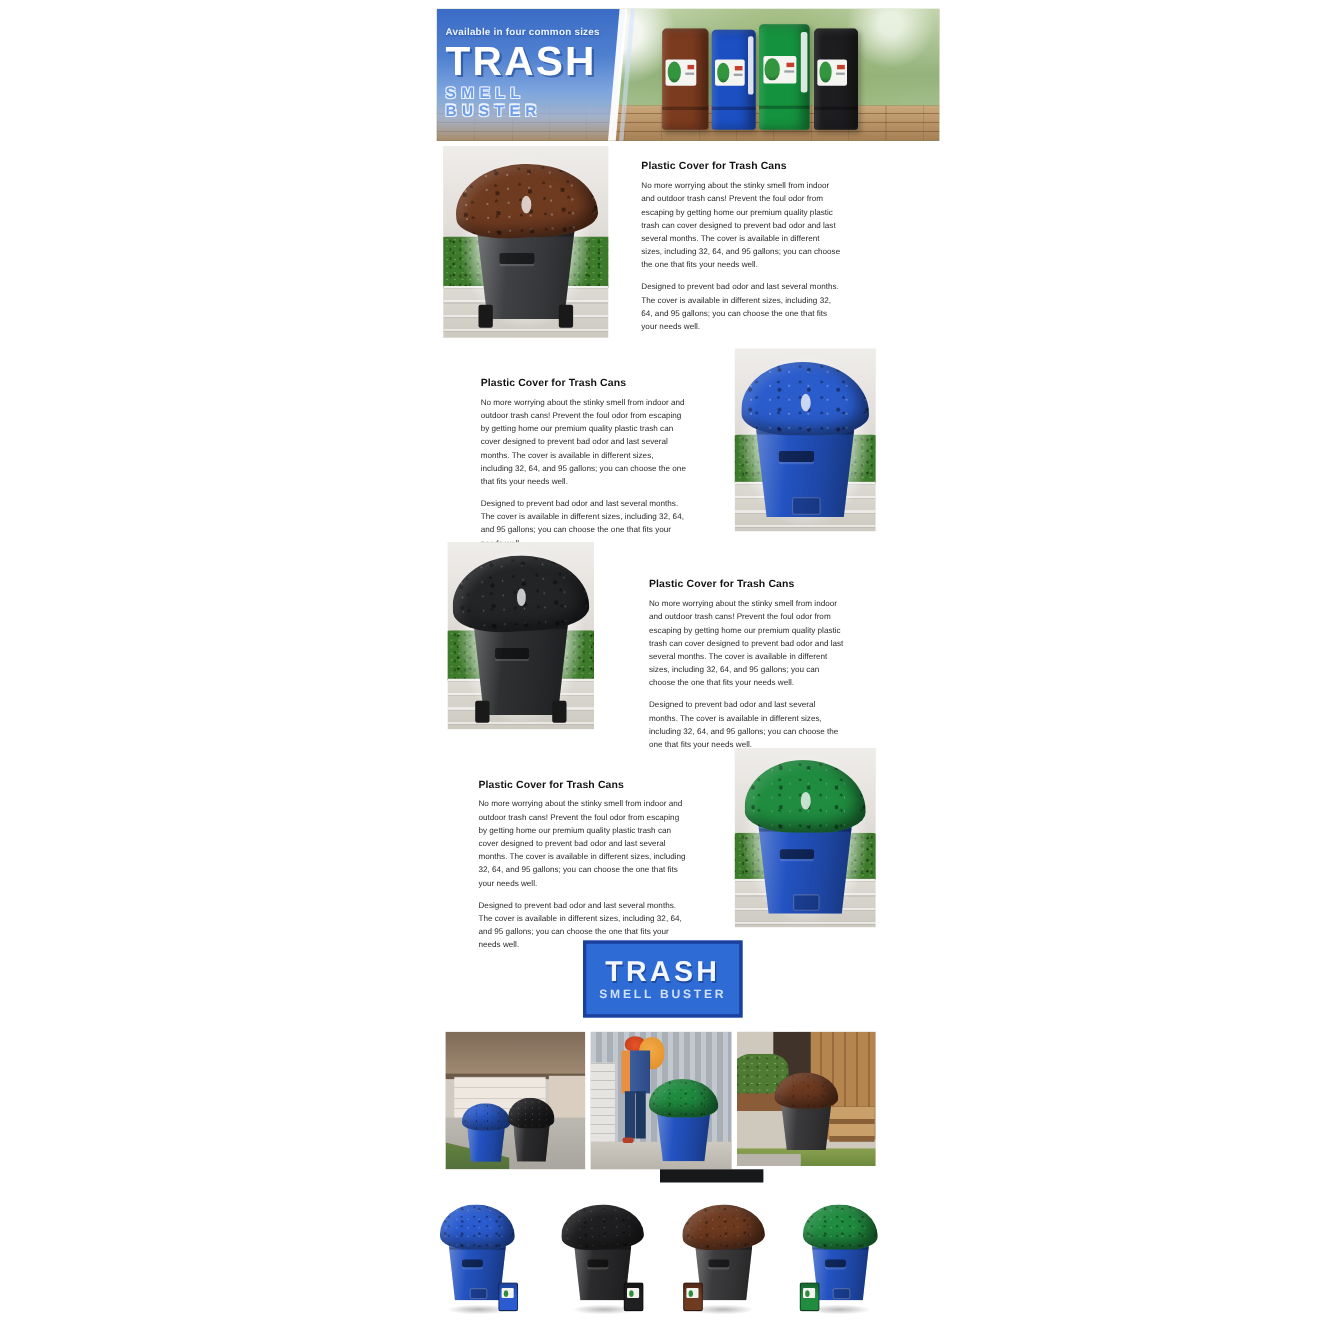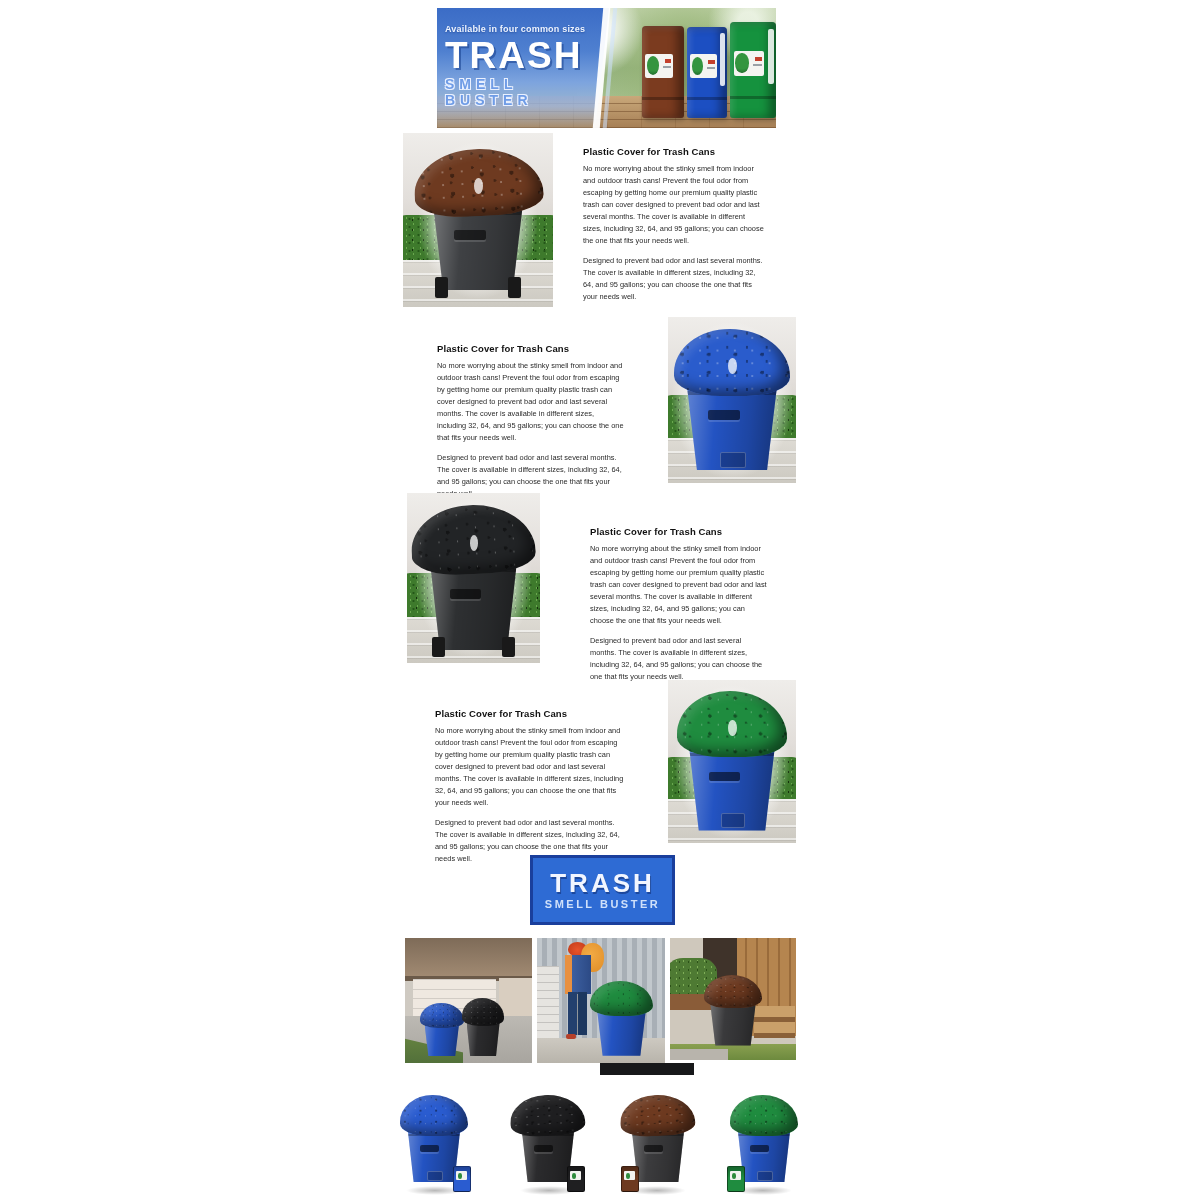--- a/index.html
+++ b/index.html
@@ -1,20 +1,20 @@
 <!DOCTYPE html>
 <html><head>
 <meta charset="utf-8">
 <style>
   html,body{margin:0;padding:0;background:#ffffff;}
   .canvas{position:relative;width:1200px;height:1200px;background:#ffffff;overflow:hidden;
           font-family:"Liberation Sans", sans-serif;}
 
   
-  .hero{position:absolute;left:397px;top:8px;width:339px;height:120px;overflow:hidden;background:#9db583;margin-left:40px;}
+  .hero{position:absolute;left:397px;top:8px;width:457px;height:120px;overflow:hidden;background:#9db583;}
   .hero-green{position:absolute;left:140px;right:0;top:0;height:100px;
     background:
       radial-gradient(circle at 10% 22%, rgba(255,255,255,.85) 0 14px, rgba(255,255,255,0) 46px),
       radial-gradient(circle at 86% 14%, rgba(245,250,240,.8) 0 10px, rgba(245,250,240,0) 40px),
       radial-gradient(circle at 55% 45%, rgba(150,180,115,.9), rgba(150,180,115,0) 70%),
       linear-gradient(180deg,#c3d4ad 0%,#94b27c 60%,#a8c28f 100%);}
   .hero-wood{position:absolute;left:0;right:0;bottom:0;height:32px;
     background-image:
       repeating-linear-gradient(0deg, rgba(100,62,30,.45) 0 1px, rgba(0,0,0,0) 1px 8px),
       repeating-linear-gradient(90deg, rgba(115,75,38,.22) 0 1px, rgba(0,0,0,0) 1px 34px),

